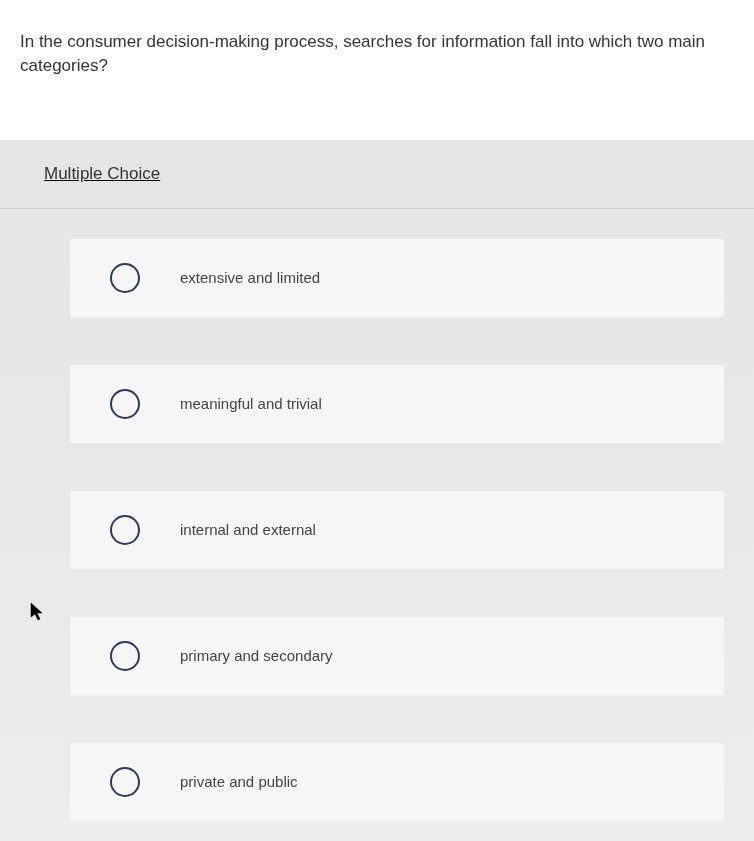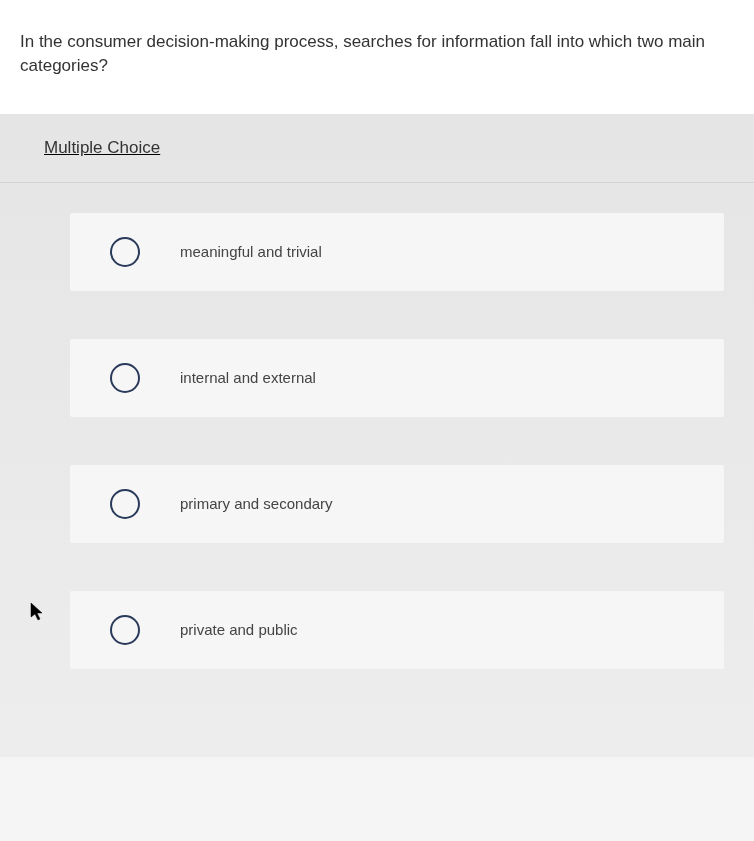--- a/index.html
+++ b/index.html
@@ -9,21 +9,21 @@
     }
     body {
       font-family: Arial, Helvetica, sans-serif;
       background: #f5f5f5;
       width: 754px;
       height: 841px;
       overflow: hidden;
     }
     .question-area {
       background: #ffffff;
-      padding: 30px 20px 36px 20px;
+      padding: 30px 20px 62px 20px;
     }
     .question-text {
       font-size: 17px;
       color: #333;
       line-height: 1.4;
     }
     .mc-section {
       background: #e8e8e8;
       background: linear-gradient(180deg, #e5e5e5 0%, #ededed 100%);
       padding-bottom: 40px;
@@ -80,20 +80,24 @@
   <div class="question-text">In the consumer decision-making process, searches for information fall into which two main categories?</div>
 </div>
 
 <div class="mc-section">
   <div class="mc-header">
     <div class="mc-label">Multiple Choice</div>
   </div>
 
   <div class="options">
 
+    <div class="option-row">
+      <div class="radio-circle"></div>
+      <div class="option-text">extensive and limited</div>
+    </div>
 
     <div class="option-row">
       <div class="radio-circle"></div>
       <div class="option-text">meaningful and trivial</div>
     </div>
 
     <div class="option-row">
       <div class="radio-circle"></div>
       <div class="option-text">internal and external</div>
     </div>

